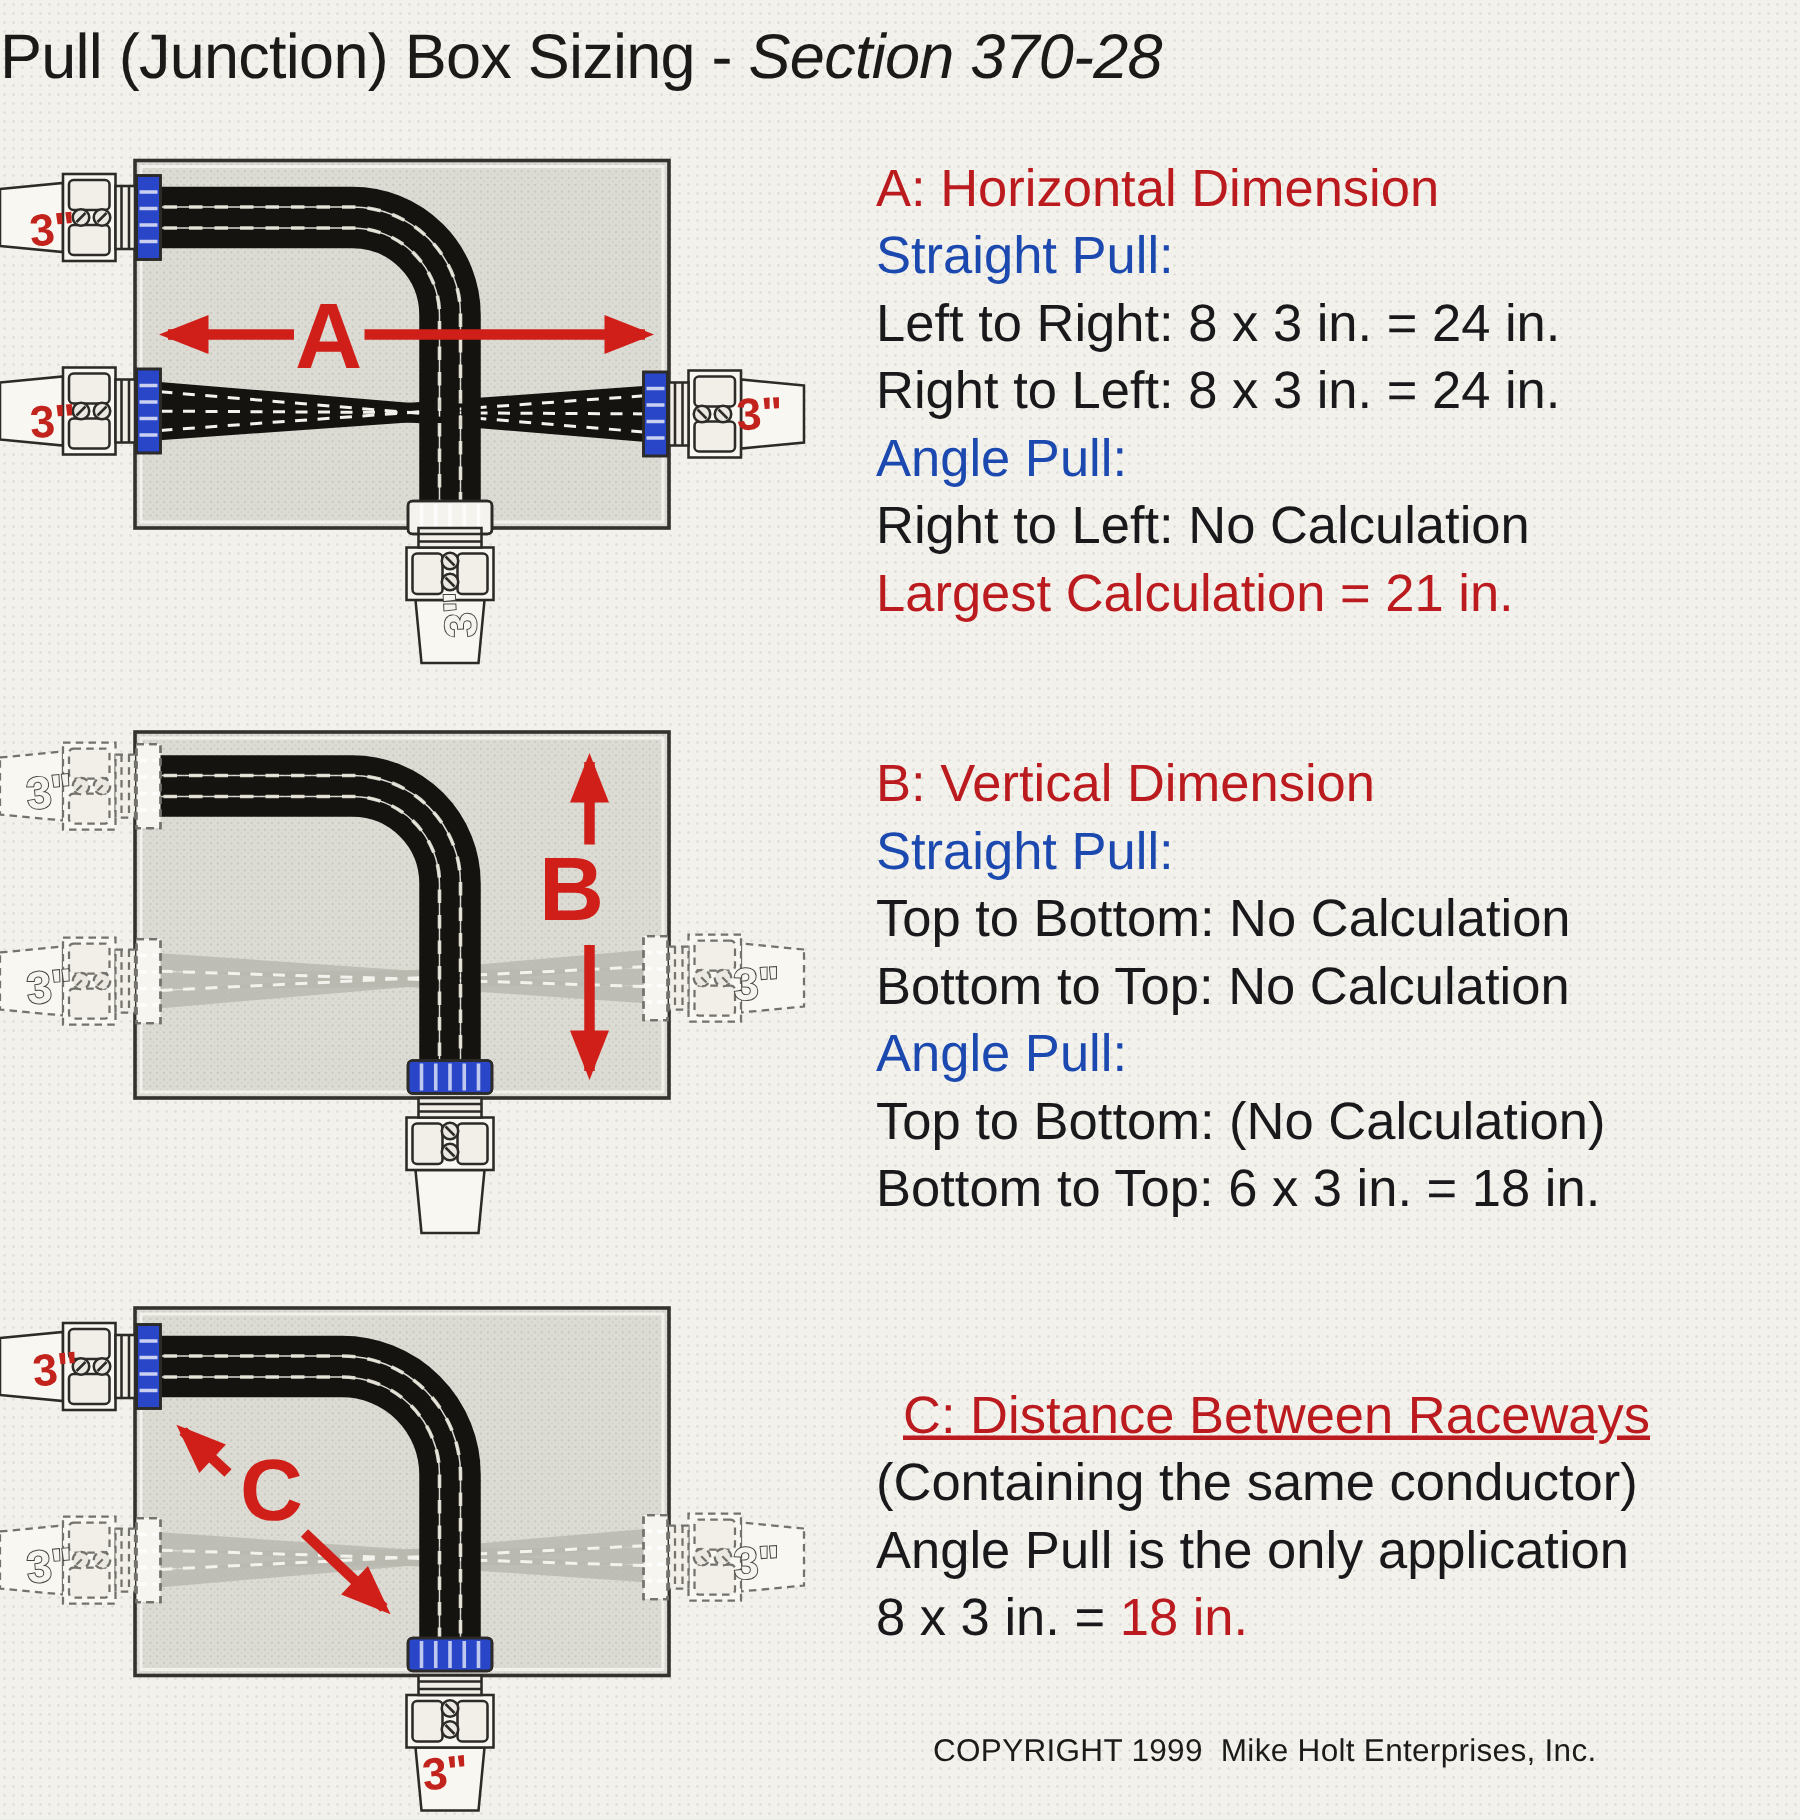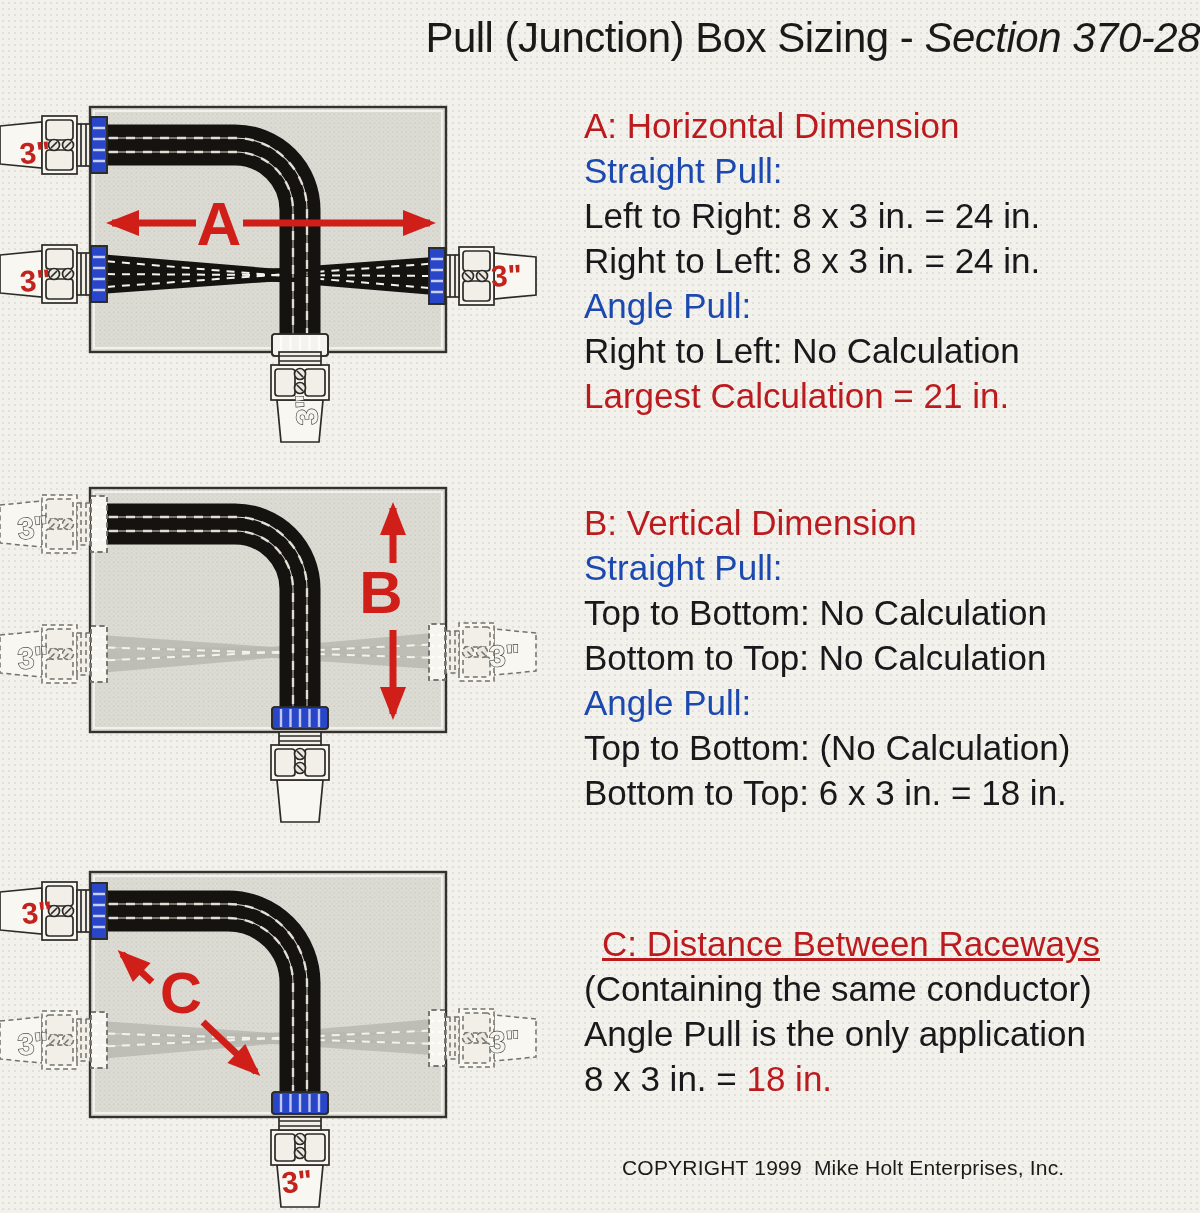--- a/index.html
+++ b/index.html
@@ -4,21 +4,21 @@
 <style>
   html,body{margin:0;padding:0;background:#e8e7e2;}
   .page{
     position:relative;width:1200px;height:1213px;overflow:hidden;
     background-color:var(--paper,#f2f1ec);
     background-image:radial-gradient(circle, rgba(205,203,194,.45) .8px, transparent 1px);
     background-size:6px 6px;
     font-family:"Liberation Sans",sans-serif;
   }
   .title{
-    position:absolute;top:14px;left:0;width:100%;text-align:right;
+    position:absolute;top:14px;left:0;width:100%;text-align:left;
     font-size:42px;color:#1b1a18;letter-spacing:-.5px;white-space:nowrap;
   }
   .title .it{font-style:italic;}
   .tcol{position:absolute;left:584px;width:628px;}
   .tline{font-size:35px;line-height:45px;color:var(--ink,#19181a);white-space:nowrap;}
   .t-red{color:var(--red,#bb1b1e);}
   .t-blue{color:var(--blue,#1c49af);}
   .t-tight{letter-spacing:-1.7px;word-spacing:-4px;}
   .c-indent{padding-left:18px;text-decoration:underline;}
   .copyright{

